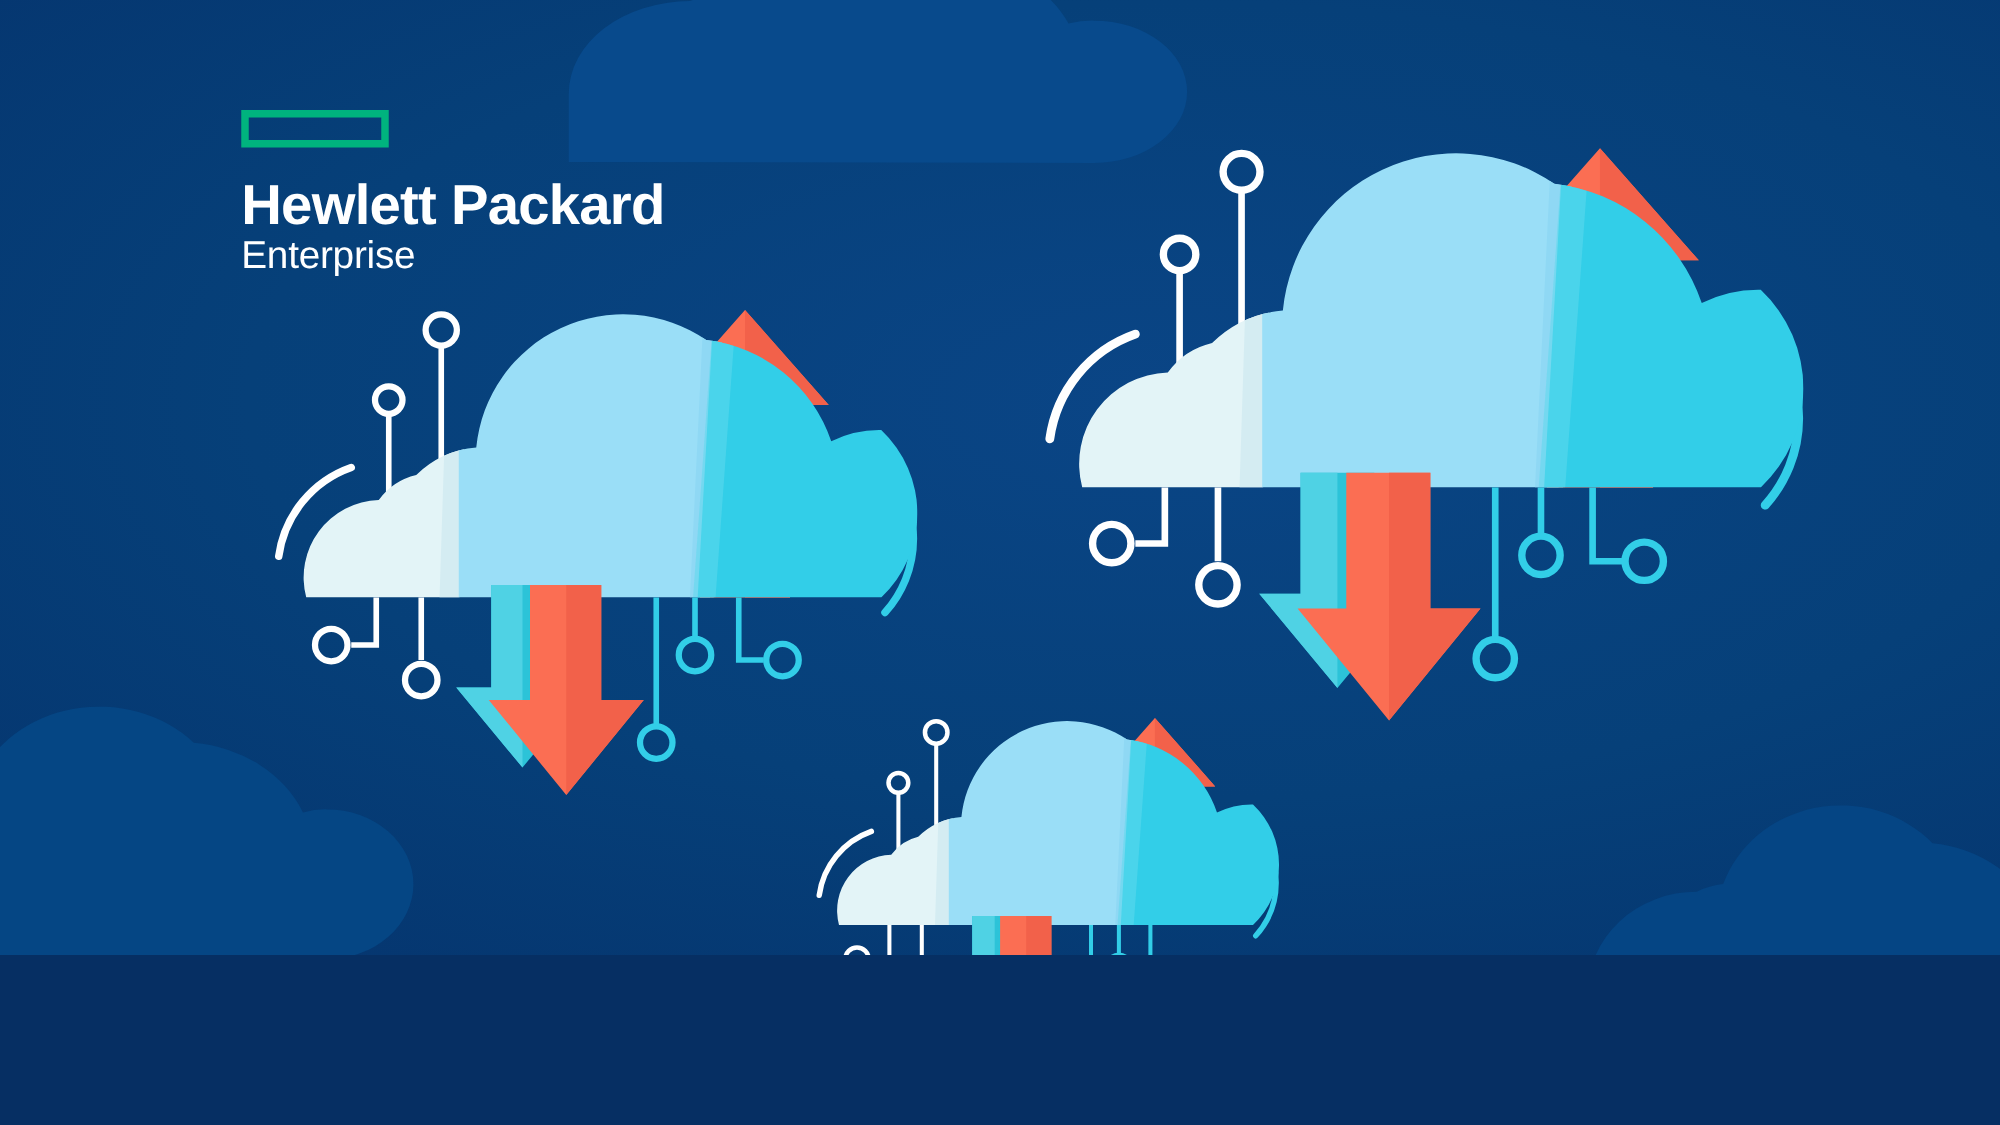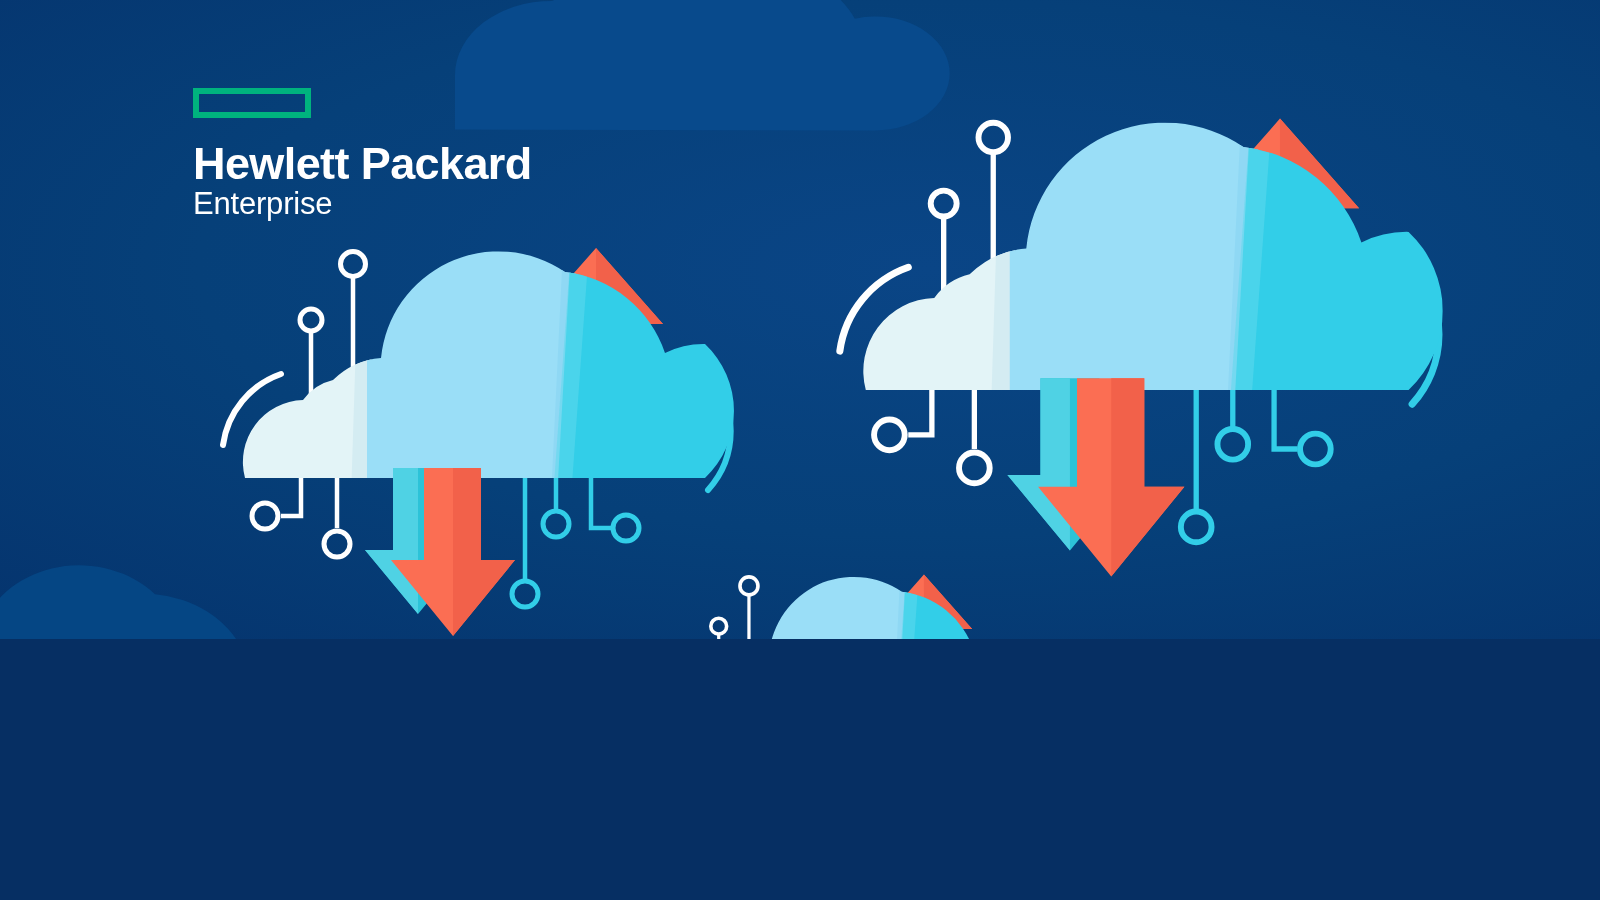--- a/index.html
+++ b/index.html
@@ -7,21 +7,21 @@
     margin: 0;
     padding: 0;
     background: #062f63;
   }
   body {
     font-family: "Liberation Sans", sans-serif;
   }
   #stage {
     position: relative;
     width: 1600px;
-    height: 639px;
+    height: 764px;
     overflow: hidden;
     background: radial-gradient(ellipse 120% 110% at 58% 42%, #0a4586 0%, #064079 38%, #05346e 70%, #042c5f 100%);
   }
   #bg-clouds {
     position: absolute;
     inset: 0;
     width: 1600px;
     height: 900px;
     pointer-events: none;
   }

